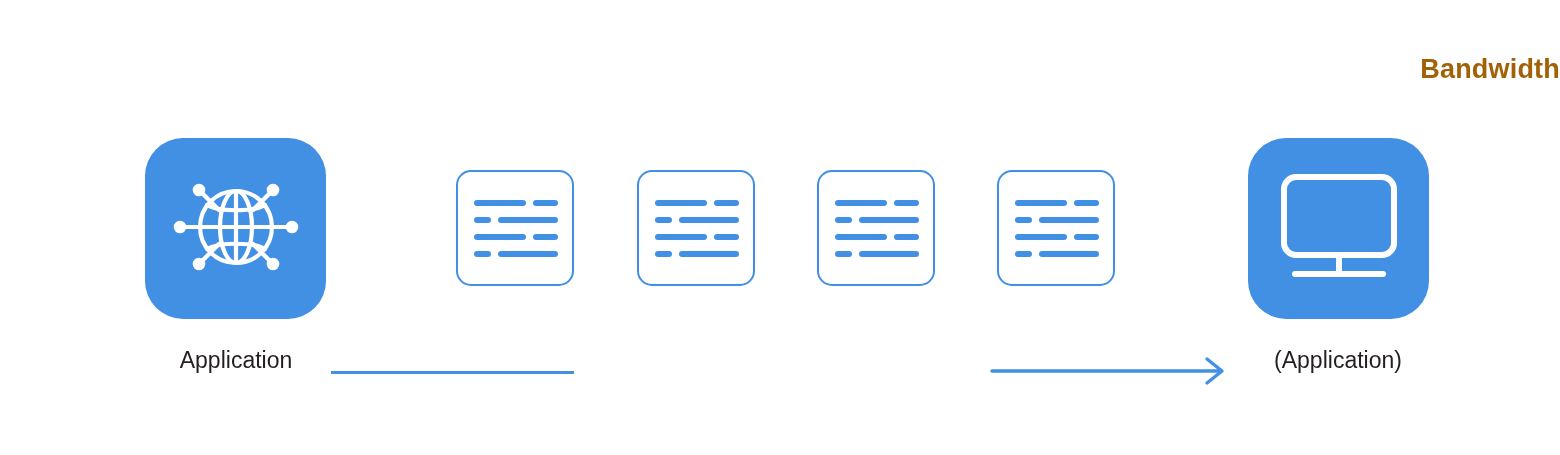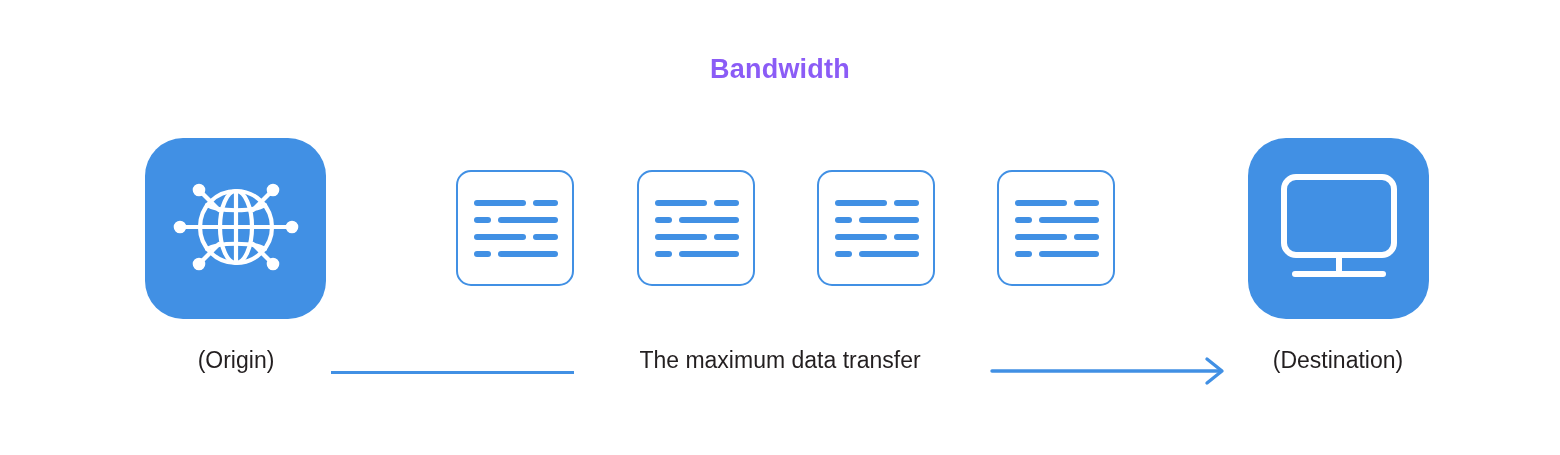--- a/index.html
+++ b/index.html
@@ -15,24 +15,24 @@
     font-family: "Liberation Sans", sans-serif;
     -webkit-font-smoothing: antialiased;
   }
 
   
   #diagram-title {
     position: absolute;
     top: 52px;
     left: 0;
     width: 1560px;
-    text-align: center;
+    text-align: right;
     font-size: 27px;
     font-weight: bold;
-    color: #8b5cf6;
+    color: #a16207;
     letter-spacing: 0.2px;
     line-height: 34px;
   }
 
   
   .endpoint-tile {
     position: absolute;
     top: 138px;
     width: 181px;
     height: 181px;
@@ -152,21 +152,21 @@
       <line x1="65" y1="29" x2="65" y2="101"></line>
 
       <line x1="29" y1="65" x2="101" y2="65"></line>
       <path d="M36 43 C47 50 83 50 94 43"></path>
       <path d="M36 87 C47 80 83 80 94 87"></path>
     </svg>
   </span>
 </div>
 
 <div id="origin-label" class="endpoint-label">
-  <div>(Origin)</div>
+  <div>Application</div>
 </div>
 
 <div id="packet-1" class="packet">
   <div class="packet-row">
       <span class="bar long"></span>
       <span class="bar short"></span>
     </div>
   <div class="packet-row">
       <span class="bar mini"></span>
       <span class="bar wide"></span>
@@ -242,25 +242,24 @@
   <span>
     <svg width="124" height="112" viewBox="0 0 124 112" fill="none" stroke="#ffffff" stroke-width="6" stroke-linecap="round" stroke-linejoin="round">
       <rect x="7" y="6" width="110" height="78" rx="12"></rect>
       <line x1="62" y1="84" x2="62" y2="103"></line>
       <line x1="18" y1="103" x2="106" y2="103"></line>
     </svg>
   </span>
 </div>
 
 <div id="dest-label" class="endpoint-label">
-  <div>(Destination)</div>
+  <div>(Application)</div>
 </div>
 
 <div id="center-caption">
-  <div>The maximum data transfer</div>
 </div>
 
 <div id="left-connector"></div>
 
 <div id="right-connector">
   <svg width="238" height="36" viewBox="0 0 238 36" fill="none" stroke="#4190e4" stroke-width="3.4" stroke-linecap="round" stroke-linejoin="round">
     <line x1="0" y1="16" x2="228" y2="16"></line>
     <polyline points="215,4 230,16 215,28"></polyline>
   </svg>
 </div>

